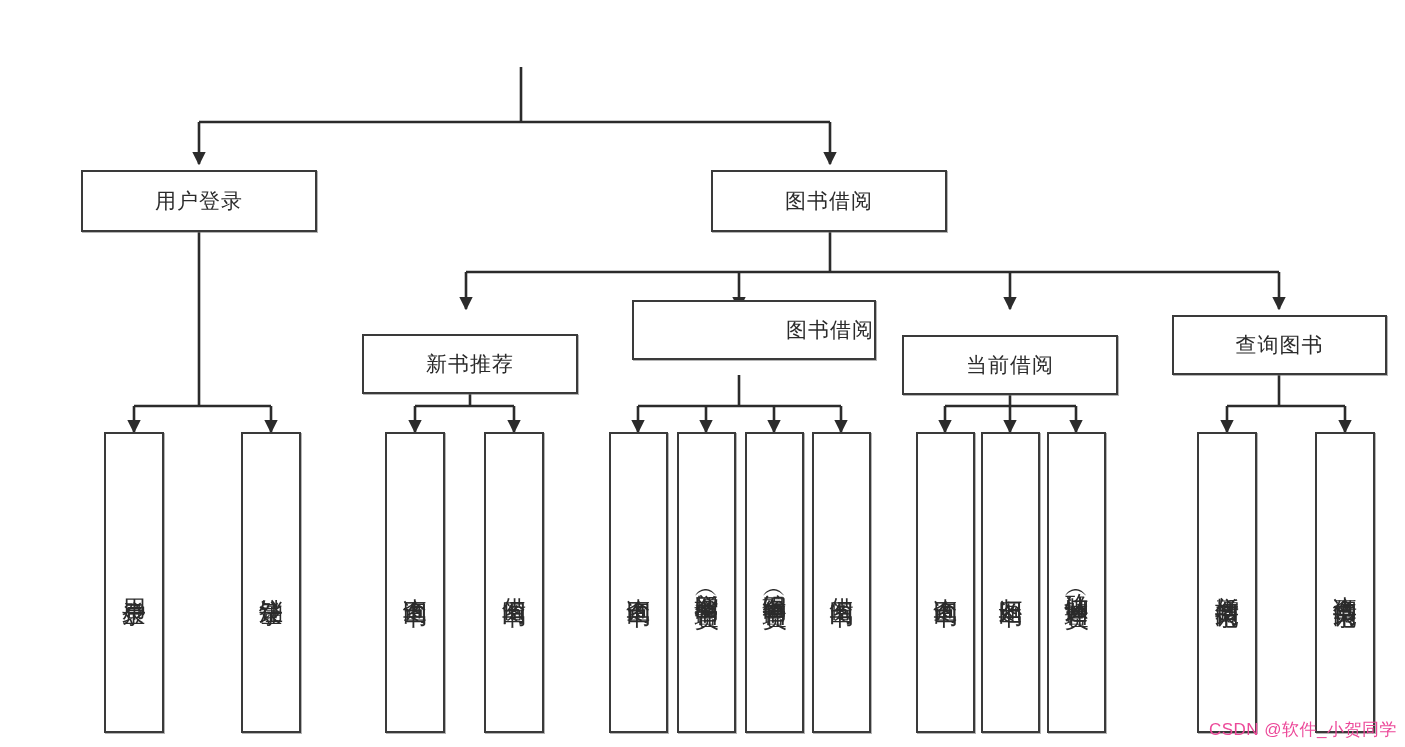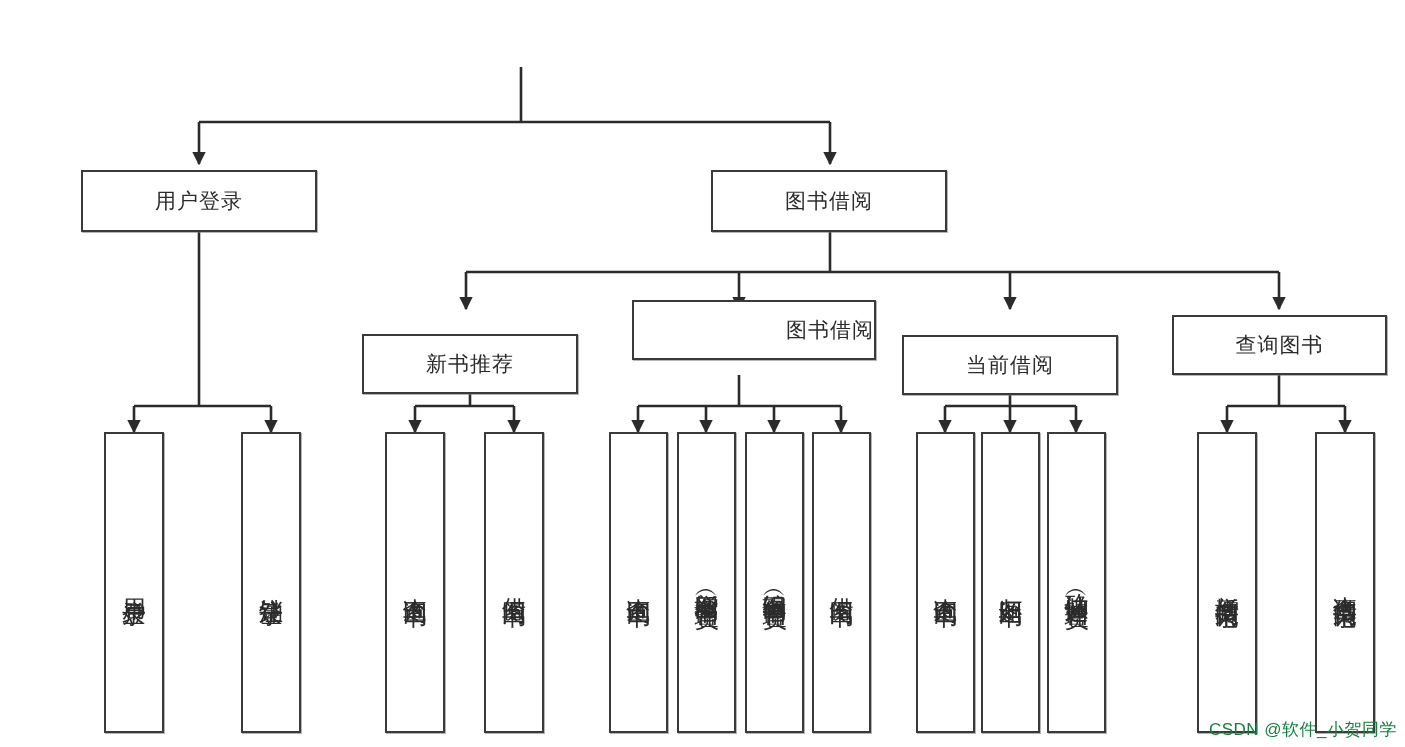--- a/index.html
+++ b/index.html
@@ -62,21 +62,21 @@
     line-height: 1.08;
     letter-spacing: 2px;
     white-space: normal;
     max-height: 268px;
   }
   #watermark {
     position: absolute;
     right: 8px;
     bottom: 6px;
     font-size: 17px;
-    color: #15803d;
+    color: #ec4899;
     letter-spacing: 0.5px;
     user-select: none;
     white-space: nowrap;
   }
 </style>
 </head>
 <body>
 
 <div id="canvas">
 

